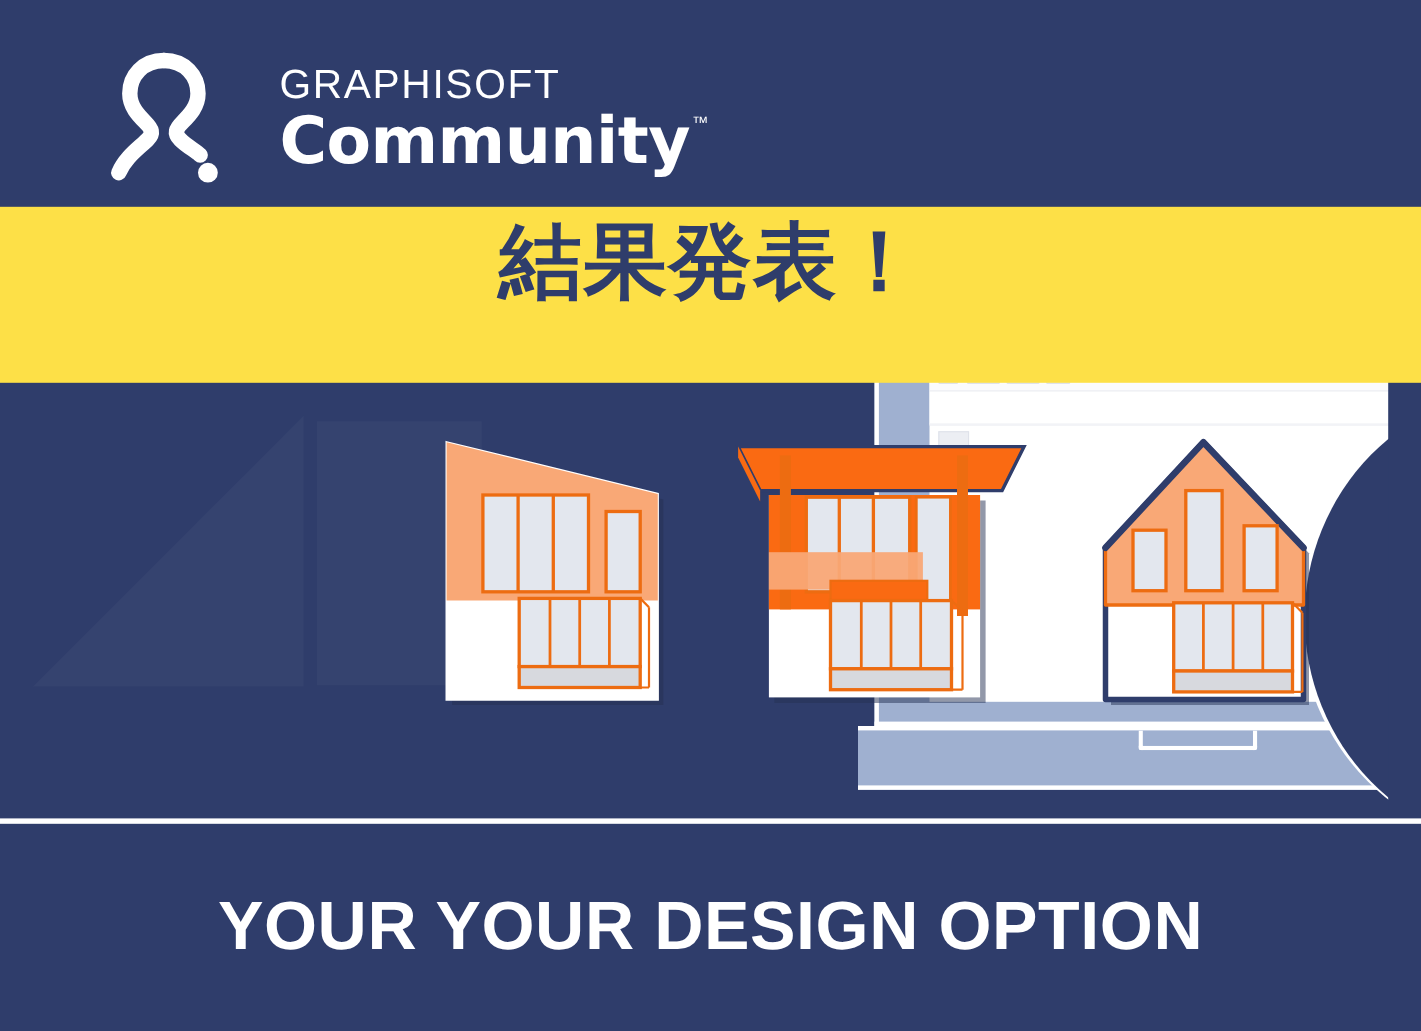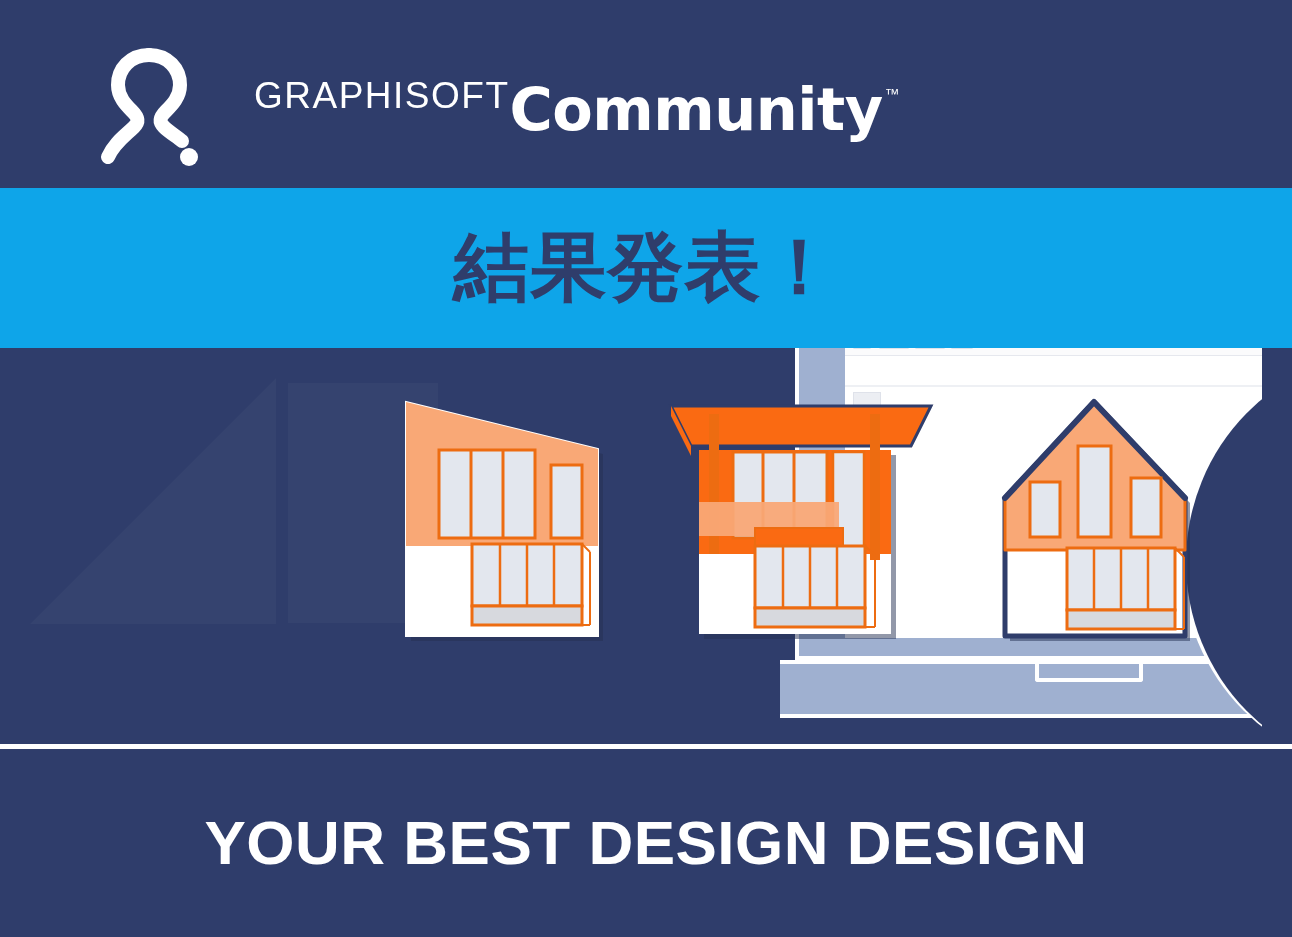--- a/index.html
+++ b/index.html
@@ -113,21 +113,21 @@
     background:#2F3D6B;
   }
 
   
   .logo-wrap {
     position:absolute;
     left:96px; top:45px;
     display:flex; align-items:center; gap:52px;
   }
   .person-icon { width:106px; height:125px; display:block; }
-  .logo-text { display:flex; flex-direction:row; line-height:1; }
+  .logo-text { display:flex; flex-direction:column; line-height:1; }
   .logo-graphisoft {
     color:#ffffff;
     font-size:37px;
     letter-spacing:1.5px;
     font-weight:400;
     font-family:"Liberation Sans",sans-serif;
   }
   .logo-community-row { display:flex; align-items:flex-start; margin-top:3px; }
   .logo-community {
     color:#ffffff;
@@ -141,23 +141,22 @@
     font-size:15px;
     margin-top:6px;
     margin-left:2px;
   }
 
   
   .yellow-band {
     position:absolute;
     left:0; top:188px;
     width:1292px; height:160px;
-    background:#0ea5e9;
+    background:#fde047;
     display:flex;
-    align-items:center;
     justify-content:center;
     z-index:5;
   }
   .yellow-inner { display:flex; align-items:baseline; }
   .jp-headline {
     color:#2F3D6B;
     font-size:76px;
     font-weight:bold;
     font-family:"DejaVu Sans",sans-serif;
     letter-spacing:1px;
@@ -357,16 +356,16 @@
   </div>
 
   <div class="yellow-band">
     <div class="yellow-inner">
       <span class="jp-headline">結果発表！</span>
     </div>
   </div>
 
   <div class="divider"></div>
   <div class="bottom">
-    <div class="bottom-en">YOUR BEST DESIGN DESIGN</div>
+    <div class="bottom-en">YOUR YOUR DESIGN OPTION</div>
   </div>
 
 </div>
 
 </body></html>

